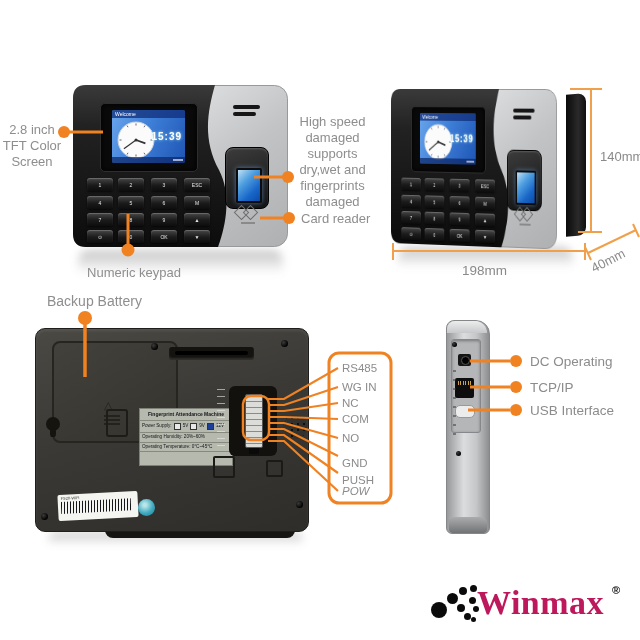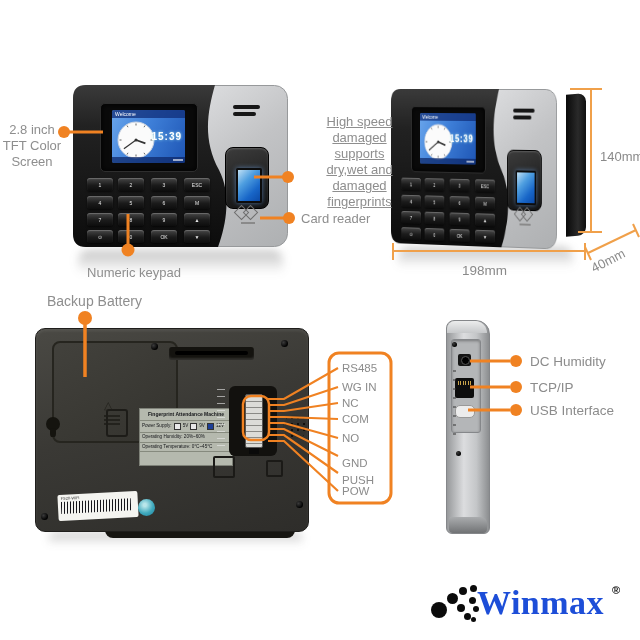--- a/index.html
+++ b/index.html
@@ -111,21 +111,21 @@
   .dev2-wrap{position:absolute;left:391px;top:89px;width:215px;height:162px;
     transform:perspective(900px) rotateY(-13deg) scale(0.76,0.95);transform-origin:left top;z-index:2;}
   .dev2-side{position:absolute;left:566px;top:94px;width:20px;height:142px;z-index:1;
     transform:skewY(-4deg);border-radius:0 8px 8px 0;
     background:linear-gradient(90deg,#090909,#2a2a2a 60%,#0f0f0f);}
 
   
   .logo{position:absolute;left:428px;top:578px;width:208px;height:56px;z-index:7;}
   .logo .dot{position:absolute;border-radius:50%;background:#0b0b0b;}
   .logo .word{position:absolute;left:49px;top:6px;font-family:"Liberation Serif",serif;font-weight:800;
-    font-size:34px;color:#1d4ed8;letter-spacing:.5px;}
+    font-size:34px;color:#be185d;letter-spacing:.5px;}
   .logo .reg{position:absolute;left:184px;top:6px;font-size:11px;color:#0b0b0b;font-weight:bold;}
 </style>
 </head>
 <body>
 
 <div class="canvas">
 
   <div class="reflection abs" style="left:78px;top:250px;width:205px;height:30px;"></div>
   <div class="reflection abs" style="left:398px;top:247px;width:175px;height:26px;"></div>
   <div class="reflection abs" style="left:48px;top:532px;width:255px;height:16px;"></div>
@@ -394,44 +394,44 @@
       <rect x="329" y="353" width="62" height="150" rx="10" stroke-width="3"></rect>
     </g>
   </svg>
 
   <div class="callout" style="left:0px;top:122px;width:64px;">
     <div>2.8 inch</div>
     <div>TFT Color</div>
     <div>Screen</div>
   </div>
   <div class="callout" style="left:76px;top:265px;width:116px;">Numeric keypad</div>
-  <div class="callout" style="left:308px;top:114px;width:103px;text-decoration:underline;">
+  <div class="callout" style="left:281px;top:114px;width:103px;">
     <div>High speed</div>
     <div>damaged supports</div>
     <div>dry,wet and</div>
+    <div>fingerprints</div>
     <div>damaged</div>
-    <div>fingerprints</div>
   </div>
   <div class="callout left" style="left:301px;top:211px;">Card reader</div>
   <div class="callout left" style="left:47px;top:293px;font-size:14px;">Backup Battery</div>
 
   <div class="dim-text" style="left:600px;top:149px;">140mm</div>
   <div class="dim-text" style="left:462px;top:263px;font-size:13.5px;">198mm</div>
   <div class="dim-text" style="left:590px;top:253px;transform:rotate(-27deg);">40mm</div>
 
   <div class="wire-label" style="top:361px;">RS485</div>
   <div class="wire-label" style="top:380px;">WG IN</div>
   <div class="wire-label" style="top:396px;">NC</div>
   <div class="wire-label" style="top:412px;">COM</div>
   <div class="wire-label" style="top:431px;">NO</div>
   <div class="wire-label" style="top:473px;">PUSH</div>
   <div class="wire-label" style="top:456px;text-align:right;">GND</div>
-  <div class="wire-label" style="top:484px;">POW</div>
-
-  <div class="port-label" style="top:354px;">DC Humidity</div>
+  <div class="wire-label" style="top:484px;font-style:italic;">POW</div>
+
+  <div class="port-label" style="top:354px;">DC Operating</div>
   <div class="port-label" style="top:380px;">TCP/IP</div>
   <div class="port-label" style="top:403px;">USB Interface</div>
 
   <div class="logo">
     <span class="dot" style="left:3px;top:24px;width:16px;height:16px;"></span>
     <span class="dot" style="left:19px;top:15px;width:11px;height:11px;"></span>
     <span class="dot" style="left:31px;top:9px;width:8px;height:8px;"></span>
     <span class="dot" style="left:42px;top:7px;width:7px;height:7px;"></span>
     <span class="dot" style="left:29px;top:26px;width:8px;height:8px;"></span>
     <span class="dot" style="left:41px;top:19px;width:7px;height:7px;"></span>

